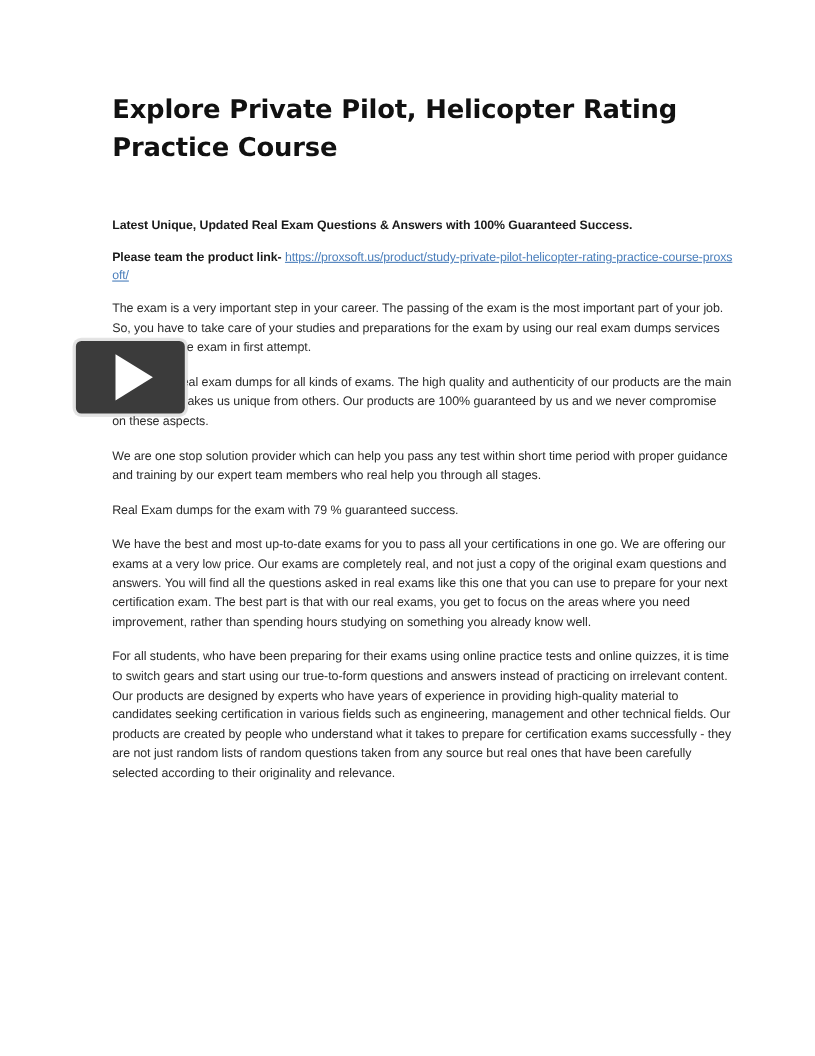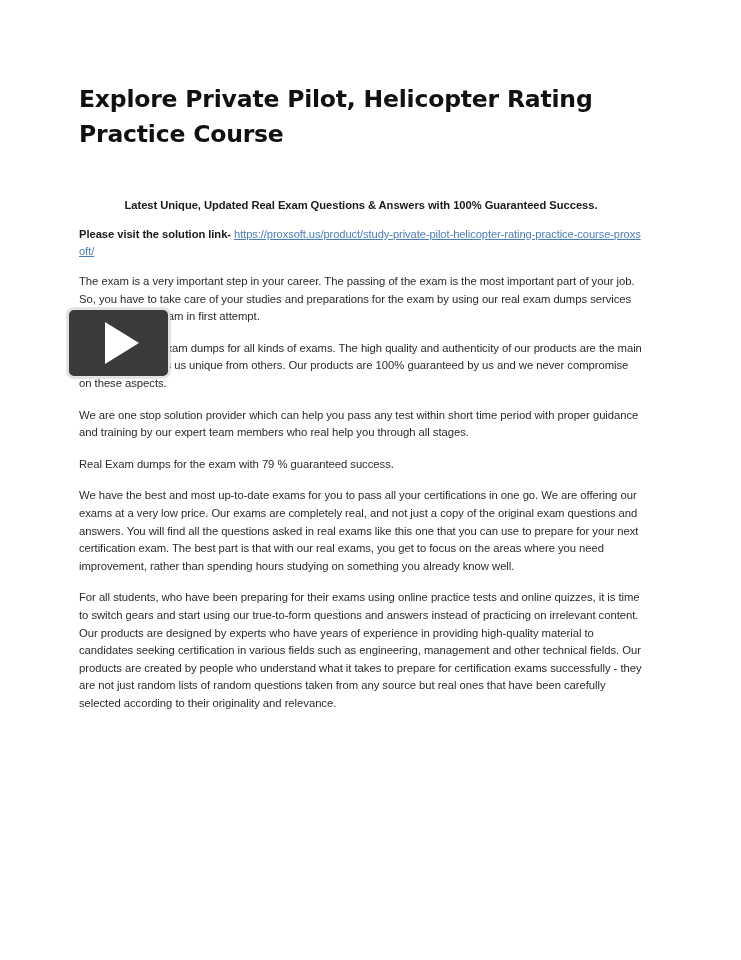--- a/index.html
+++ b/index.html
@@ -16,21 +16,21 @@
   }
   .page {
     position: relative;
     width: 741px;
     height: 960px;
     background: #ffffff;
     overflow: hidden;
   }
   .content {
     position: absolute;
-    left: 79px;
+    left: 102px;
     top: 82px;
     width: 564px;
   }
   .doc-title {
     font-family: "DejaVu Sans", sans-serif;
     font-size: 23.5px;
     font-weight: 700;
     line-height: 35px;
     letter-spacing: -0.2px;
     color: #111111;
@@ -40,21 +40,20 @@
   .lead-block {
     margin-top: 45px;
   }
   .lead {
     font-size: 11.2px;
     font-weight: 700;
     line-height: 17px;
     color: #1a1a1a;
     margin: 0 0 12px 0;
     letter-spacing: -0.05px;
-    text-align: center;
   }
   .link-line {
     font-size: 11.2px;
     font-weight: 700;
     line-height: 17px;
     margin: 0;
     letter-spacing: -0.05px;
   }
   .product-link {
     color: #4a7ebb;
@@ -108,21 +107,21 @@
 <div class="page">
 
   <div class="content">
 
     <h1 class="doc-title">Explore Private Pilot, Helicopter Rating Practice Course</h1>
 
     <div class="lead-block">
       <p class="lead">Latest Unique, Updated Real Exam Questions &amp; Answers with 100% Guaranteed Success.</p>
 
       <p class="link-line">
-        <span>Please visit  the solution link- </span><a class="product-link" href="#">https://proxsoft.us/product/study-private-pilot-helicopter-rating-practice-course-proxsoft/</a>
+        <span>Please team  the product link- </span><a class="product-link" href="#">https://proxsoft.us/product/study-private-pilot-helicopter-rating-practice-course-proxsoft/</a>
       </p>
     </div>
 
     <div class="body-block">
       <p class="body-para">The exam is a very important step in your career. The passing of the exam is the most important part of your job. So, you have to take care of your studies and preparations for the exam by using our real exam dumps services for clearing the exam in first attempt.</p>
       <p class="body-para">We provide real exam dumps for all kinds of exams. The high quality and authenticity of our products are the main reason that makes us unique from others. Our products are 100% guaranteed by us and we never compromise on these aspects.</p>
       <p class="body-para">We are one stop solution provider which can help you pass any test within short time period with proper guidance and training by our expert team members who real help you through all stages.</p>
       <p class="body-para">Real Exam dumps for the exam with 79 % guaranteed success.</p>
       <p class="body-para">We have the best and most up-to-date exams for you to pass all your certifications in one go. We are offering our exams at a very low price. Our exams are completely real, and not just a copy of the original exam questions and answers. You will find all the questions asked in real exams like this one that you can use to prepare for your next certification exam. The best part is that with our real exams, you get to focus on the areas where you need improvement, rather than spending hours studying on something you already know well.</p>
       <p class="body-para">For all students, who have been preparing for their exams using online practice tests and online quizzes, it is time to switch gears and start using our true-to-form questions and answers instead of practicing on irrelevant content. Our products are designed by experts who have years of experience in providing high-quality material to candidates seeking certification in various fields such as engineering, management and other technical fields. Our products are created by people who understand what it takes to prepare for certification exams successfully - they are not just random lists of random questions taken from any source but real ones that have been carefully selected according to their originality and relevance.</p>

